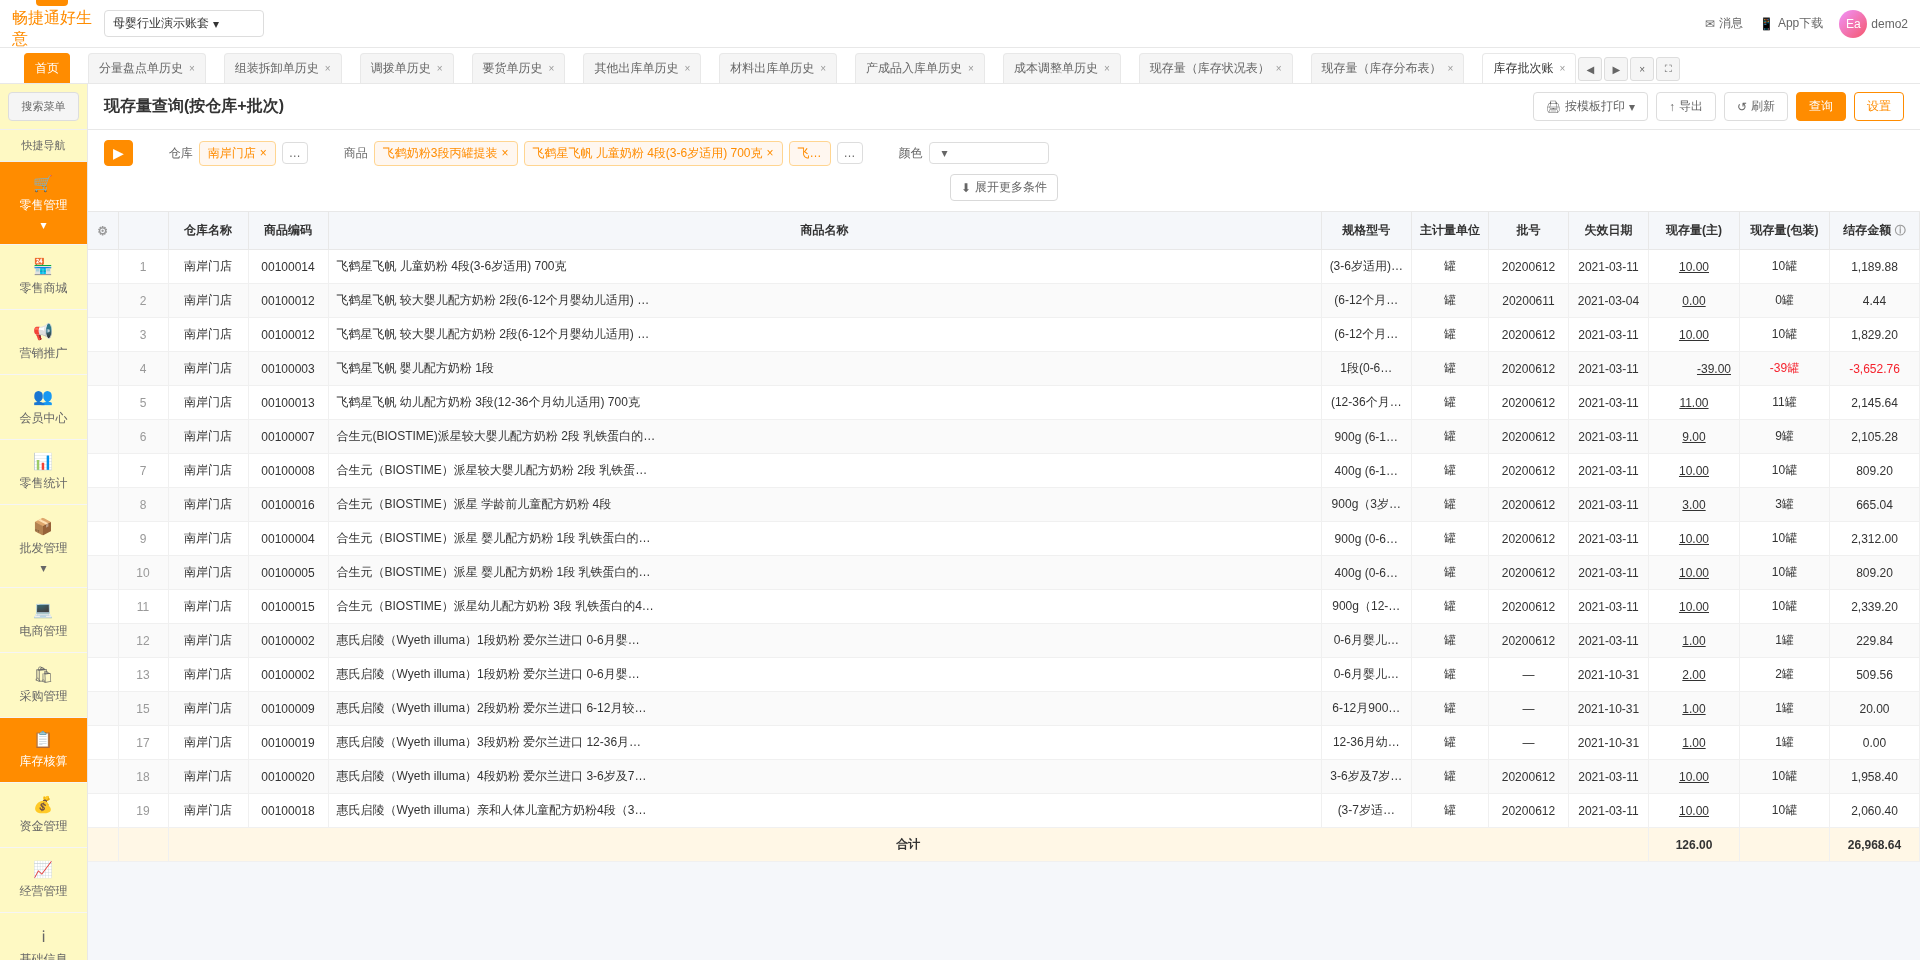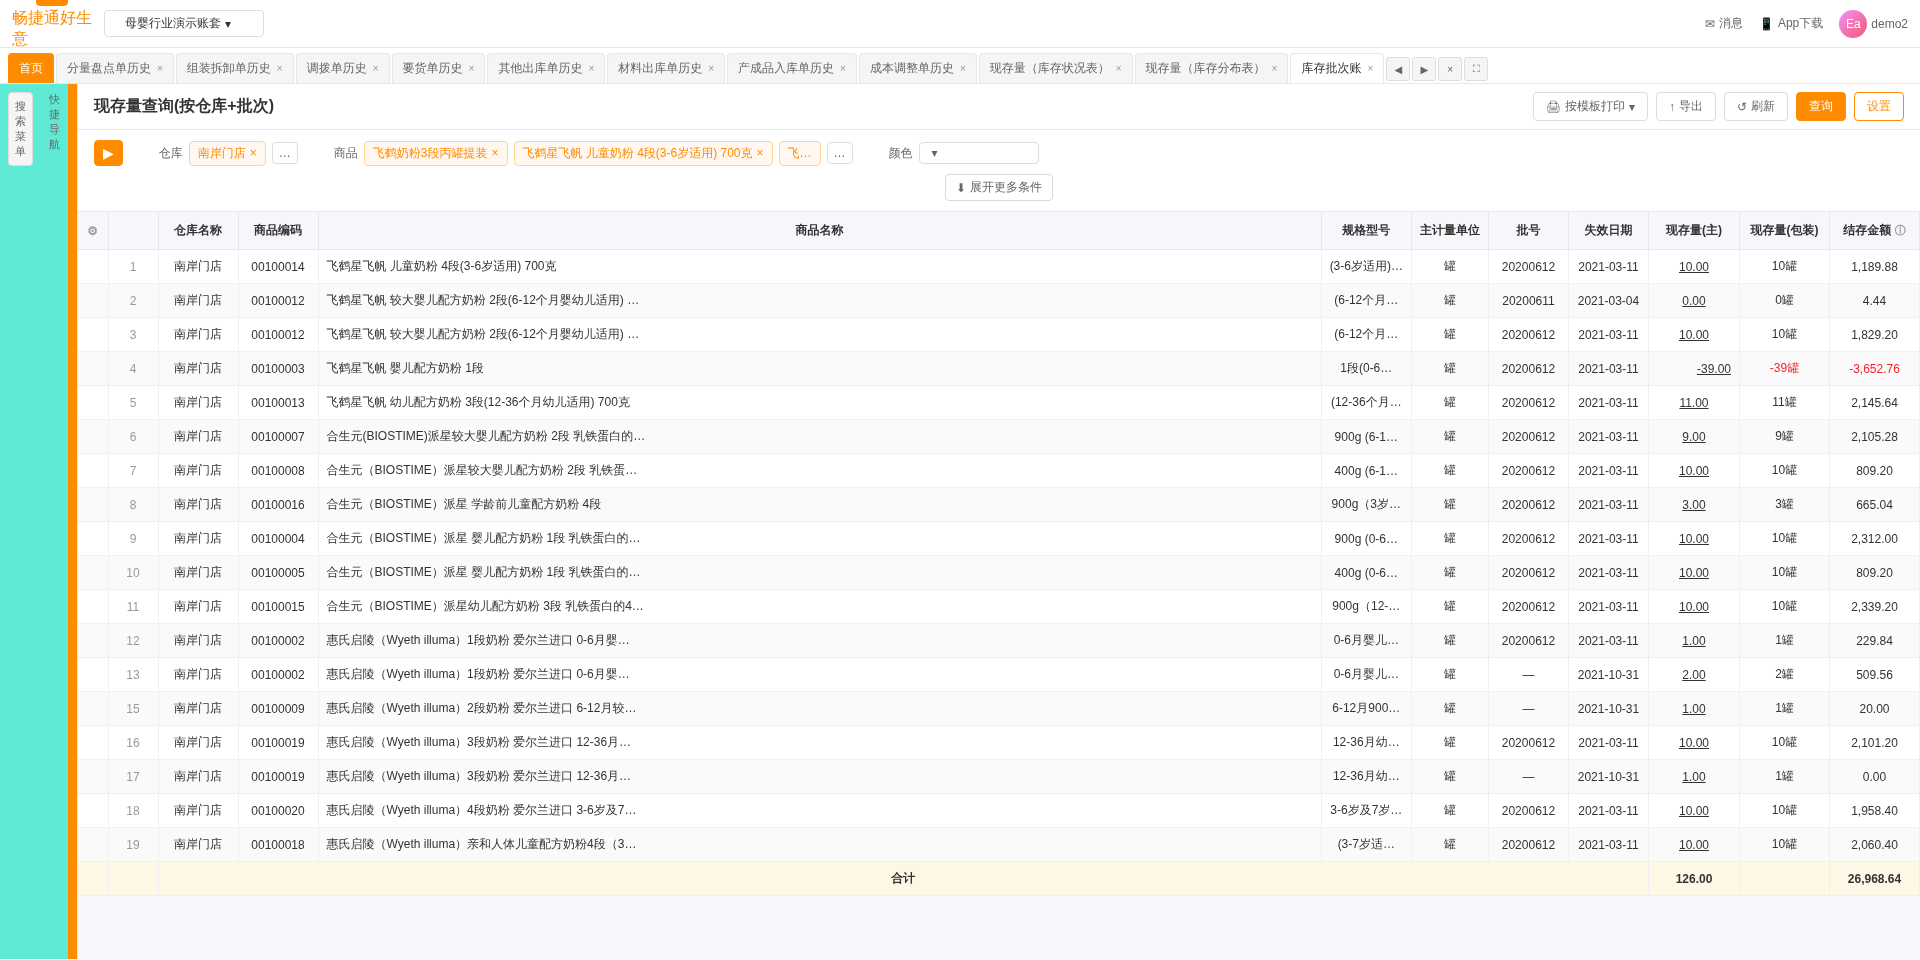--- a/index.html
+++ b/index.html
@@ -24,21 +24,21 @@
     .logo-icon {
       width: 32px; height: 32px;
       background: #ff8c00;
       border-radius: 4px;
       display: flex; align-items: center; justify-content: center;
       color: #fff; font-size: 14px; font-weight: bold;
     }
     .logo-text { font-size: 16px; color: #ff8c00; margin-top: 2px; }
     .store-selector {
       display: flex; align-items: center; gap: 4px;
-      border: 1px solid #ddd; border-radius: 4px; padding: 4px 20px;
+      border: 1px solid #ddd; border-radius: 4px; padding: 4px 8px;
       background: #fff; cursor: pointer; font-size: 12px; color: #333;
       min-width: 160px;
     }
     .header-right {
       margin-left: auto;
       display: flex; align-items: center; gap: 16px;
     }
     .header-right-item {
       display: flex; align-items: center; gap: 4px;
       color: #666; cursor: pointer; font-size: 12px;
@@ -66,20 +66,21 @@
       padding: 6px 10px;
       border: 1px solid #e8e8e8;
       border-bottom: none;
       border-radius: 4px 4px 0 0;
       background: #f5f5f5;
       cursor: pointer;
       font-size: 12px;
       color: #666;
       white-space: nowrap;
       height: 30px;
+      margin-left: 16px;
     }
     .tab-item.active {
       background: #fff;
       color: #333;
       border-color: #e8e8e8;
     }
     .tab-item.home {
       background: #ff8c00;
       color: #fff;
       border-color: #ff8c00;
@@ -96,25 +97,25 @@
 
     
     .main-layout {
       display: flex;
       flex: 1;
       overflow: hidden;
     }
 
     
     .sidebar {
-      width: 78px;
-      background: #5eead4;
+      width: 88px;
+      background: #fef9c3;
       border-right: 1px solid #e8e8e8;
       display: flex;
-      flex-direction: row;
+      flex-direction: column;
       overflow-y: auto;
     }
     .sidebar-search {
       padding: 8px;
       border-bottom: 1px solid #f0f0f0;
     }
     .sidebar-search-btn {
       width: 100%; padding: 6px; background: #f5f5f5; border: 1px solid #ddd;
       border-radius: 4px; cursor: pointer; color: #666; text-align: center;
       font-size: 11px;
@@ -710,34 +711,20 @@
     <td>6-12月900…</td>
     <td>罐</td>
     <td>—</td>
     <td>2021-10-31</td>
     <td><span class="link-underline ">1.00</span></td>
     <td class="">1罐</td>
     <td class="">20.00</td>
   </tr>
             <tr>
     <td></td>
-    <td class="row-num">16</td>
-    <td>南岸门店</td>
-    <td>00100019</td>
-    <td class="text-left">惠氏启陵（Wyeth illuma）3段奶粉 爱尔兰进口 12-36月…</td>
-    <td>12-36月幼…</td>
-    <td>罐</td>
-    <td>20200612</td>
-    <td>2021-03-11</td>
-    <td><span class="link-underline ">10.00</span></td>
-    <td class="">10罐</td>
-    <td class="">2,101.20</td>
-  </tr>
-            <tr>
-    <td></td>
     <td class="row-num">17</td>
     <td>南岸门店</td>
     <td>00100019</td>
     <td class="text-left">惠氏启陵（Wyeth illuma）3段奶粉 爱尔兰进口 12-36月…</td>
     <td>12-36月幼…</td>
     <td>罐</td>
     <td>—</td>
     <td>2021-10-31</td>
     <td><span class="link-underline ">1.00</span></td>
     <td class="">1罐</td>

